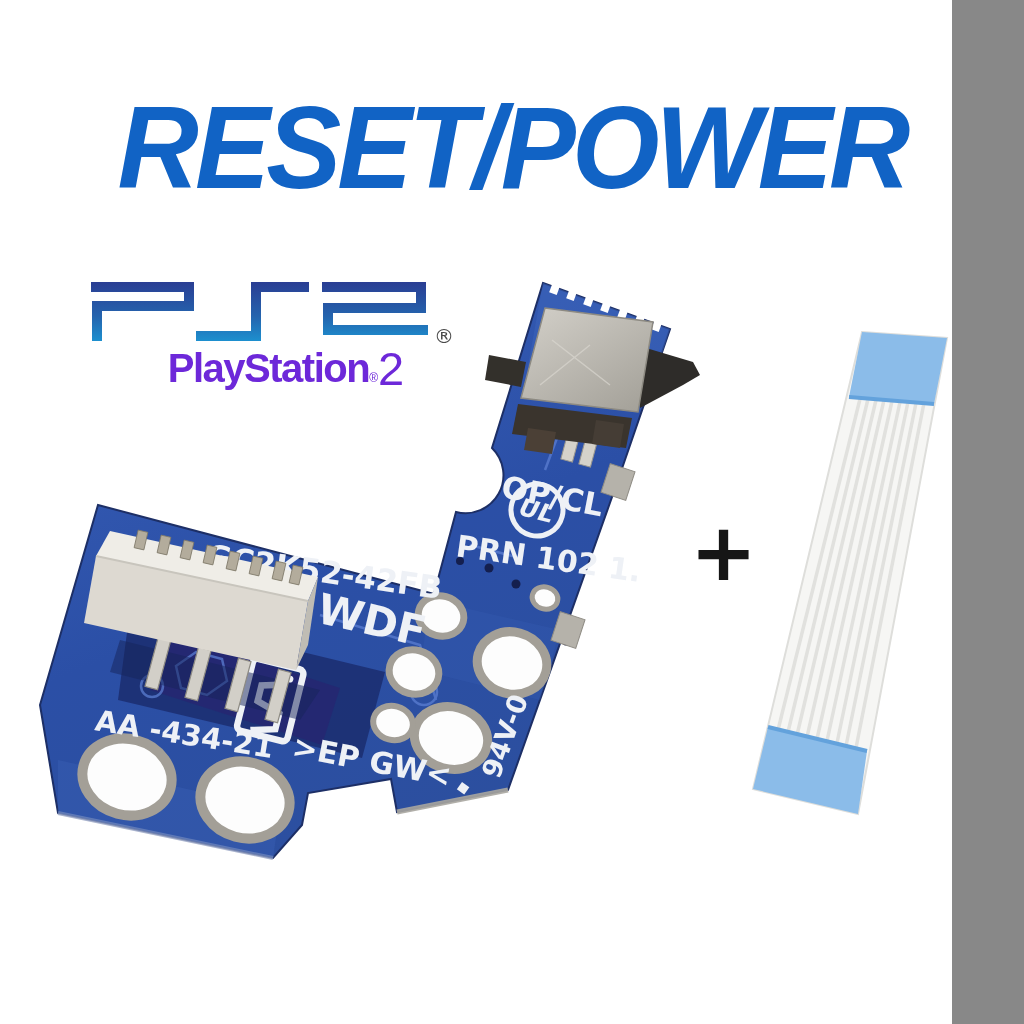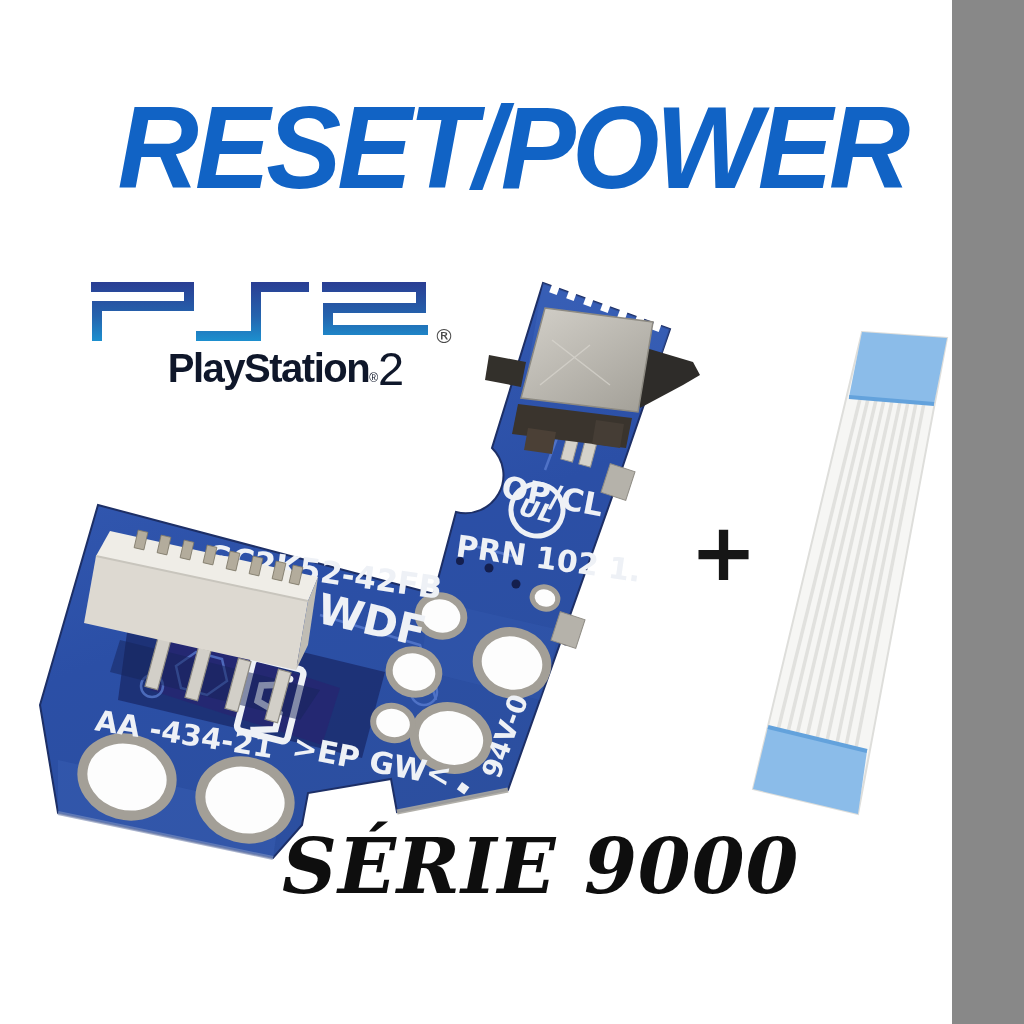--- a/index.html
+++ b/index.html
@@ -9,21 +9,21 @@
   }
   .title{
     position:absolute;left:0;top:90px;width:1024px;text-align:center;
     font-family:"Liberation Sans",sans-serif;
     font-weight:bold;font-style:italic;font-size:116px;line-height:1.0;
     color:#1163c5;letter-spacing:-4px;transform:scaleX(0.97);
     white-space:nowrap;
   }
   .wordmark{
     position:absolute;left:146px;top:341px;width:280px;text-align:center;
-    color:#0f172a;white-space:nowrap;
+    color:#6d28d9;white-space:nowrap;
   }
   .wordmark .wm-main{
     font-family:"Liberation Sans",sans-serif;font-weight:bold;
     font-size:40px;letter-spacing:-1.5px;
   }
   .wordmark .wm-reg{font-size:12px;vertical-align:baseline;}
   .wordmark .wm-num{
     font-family:"Liberation Sans",sans-serif;font-weight:normal;
     font-size:47px;vertical-align:-3px;
   }
@@ -207,15 +207,14 @@
       <line x1="768" y1="727" x2="867" y2="751" stroke="#63a2dc" stroke-width="4"></line>
     </g>
 
     <text x="690" y="580" font-size="80" font-weight="bold" fill="#161616" font-family="DejaVu Sans">+</text>
   </svg>
 
   <div class="wordmark">
     <span class="wm-main">PlayStation</span><span class="wm-reg">®</span><span class="wm-num">2</span>
   </div>
 
-  <div class="series">SÉRIE 9000</div>
 
 </div>
 
 </body></html>

